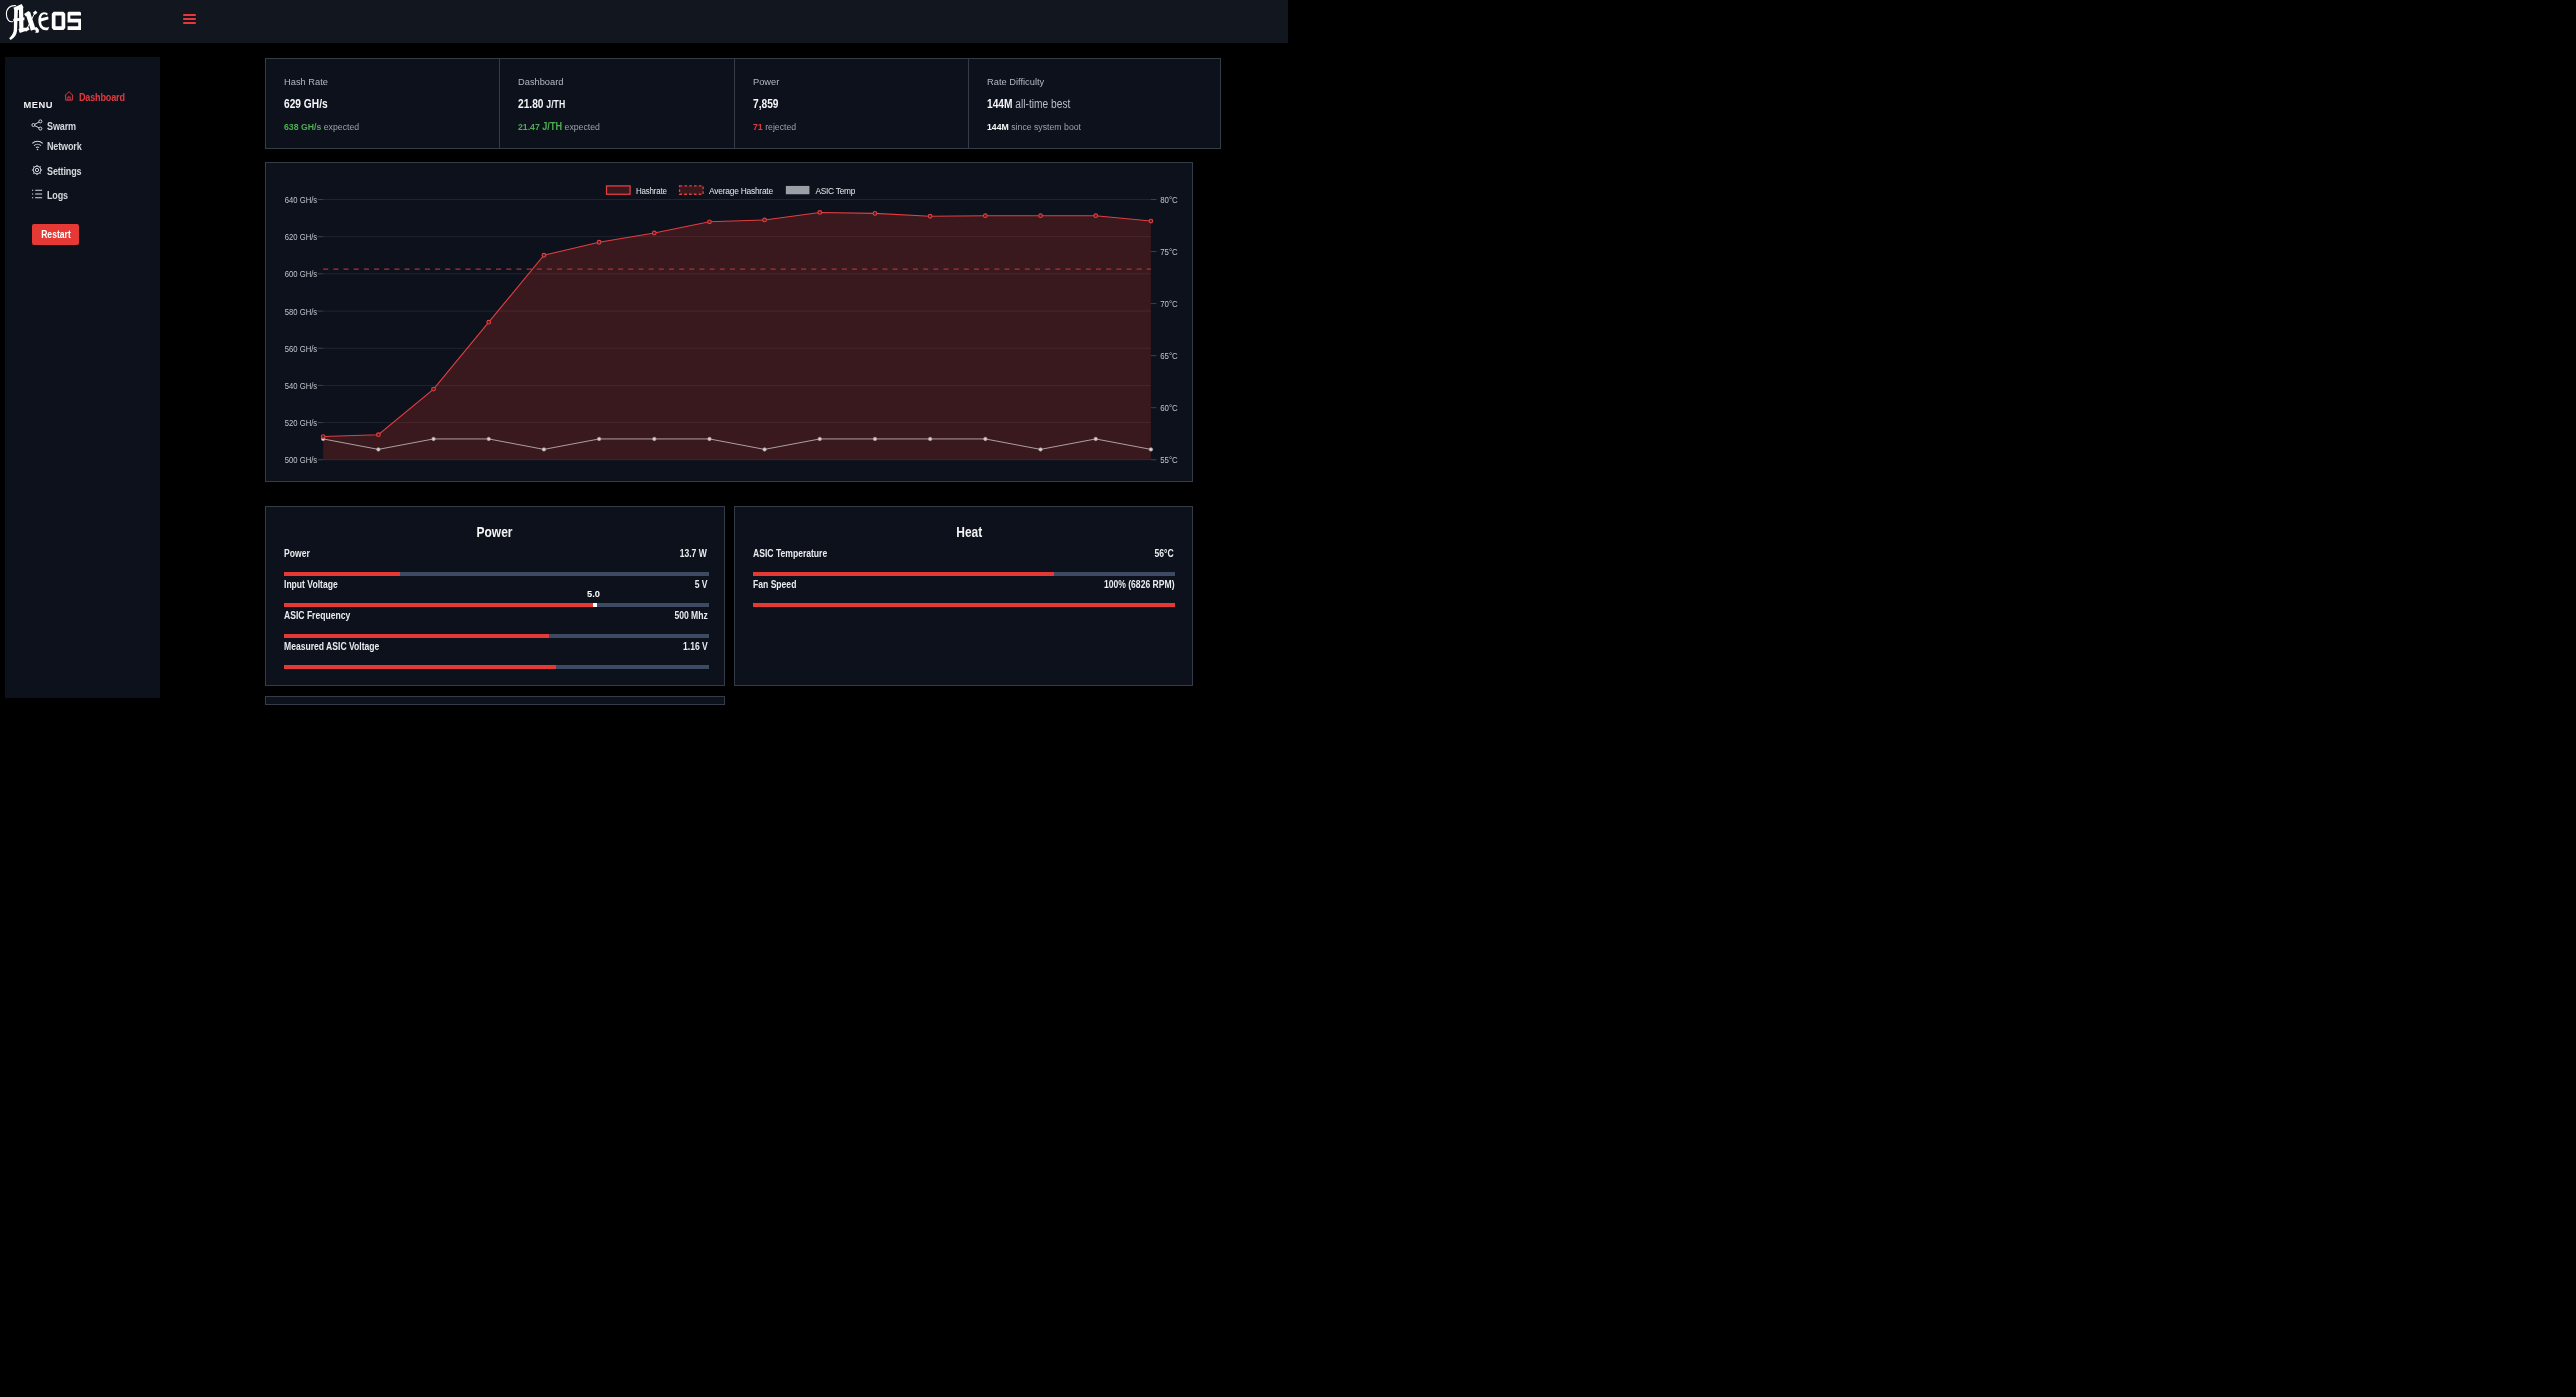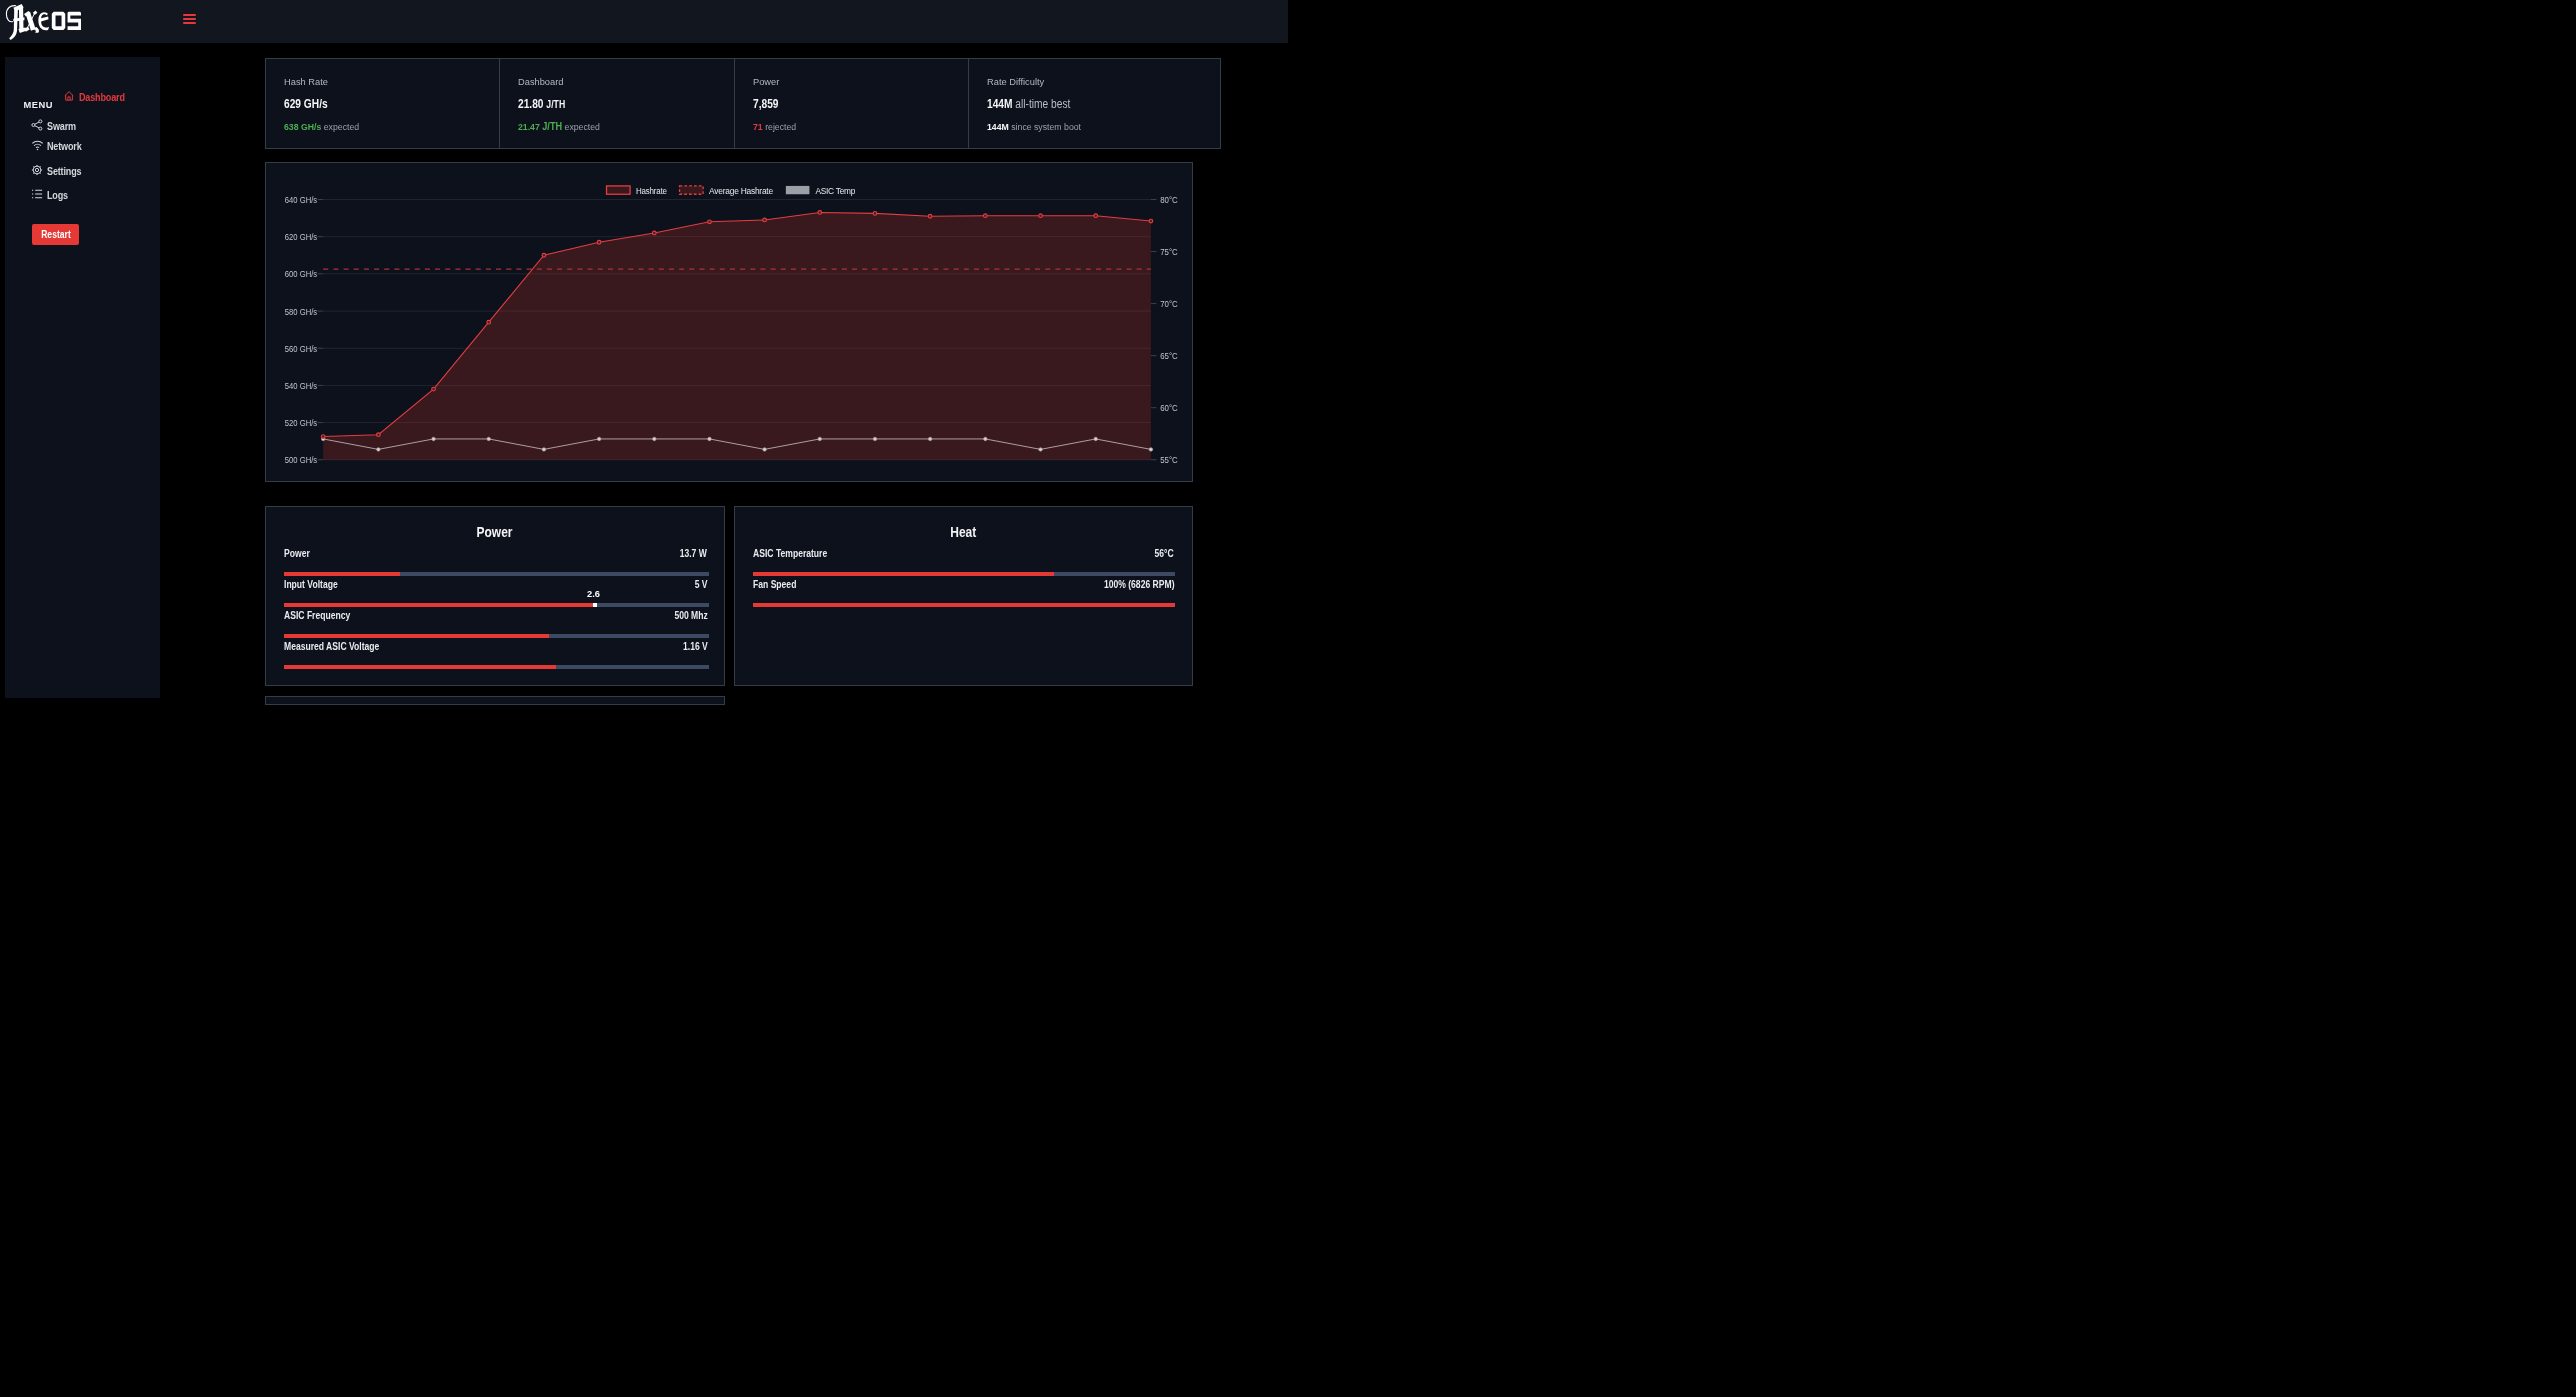--- a/index.html
+++ b/index.html
@@ -233,40 +233,40 @@
 <div id="powercard" class="panel" style="left:265px; top:506px; width:460px; height:180px;">
   <div class="gtitle"><span>Power</span></div>
   <div class="grow-label" style="left:18px; top:40px;">Power</div>
   <div class="grow-value" style="right:16.7px; top:40px;">13.7 W</div>
   <div class="bar" style="left:18px; top:65px; width:425px;">
       <div class="fill" style="width:27.3%"></div>
     </div>
 
   <div class="grow-label" style="left:18px; top:71px;">Input Voltage</div>
   <div class="grow-value" style="right:16.7px; top:71px;">5 V</div>
-  <div style="position:absolute; left:315px; top:82px; width:25px; text-align:center; font-size:9.3px; font-weight:bold; color:#fff;">2.6</div>
+  <div style="position:absolute; left:315px; top:82px; width:25px; text-align:center; font-size:9.3px; font-weight:bold; color:#fff;">5.0</div>
   <div class="bar" style="left:18px; top:96px; width:425px;">
     <div class="fill" style="width:72.6%"></div>
     <div class="tick" style="left:72.6%; width:4.6px;"></div>
   </div>
 
   <div class="grow-label" style="left:18px; top:102px;">ASIC Frequency</div>
   <div class="grow-value" style="right:16.7px; top:102px;">500 Mhz</div>
   <div class="bar" style="left:18px; top:127px; width:425px;">
       <div class="fill" style="width:62.3%"></div>
     </div>
 
   <div class="grow-label" style="left:18px; top:133px;">Measured ASIC Voltage</div>
   <div class="grow-value" style="right:16.7px; top:133px;">1.16 V</div>
   <div class="bar" style="left:18px; top:158px; width:425px;">
       <div class="fill" style="width:64%"></div>
     </div>
 </div>
 
-<div id="heatcard" class="panel" style="left:734px; top:506px; width:459px; height:180px;">
+<div id="heatcard" class="panel" style="left:734px; top:506px; width:459px; height:180px;padding-left:6px;">
   <div class="gtitle"><span>Heat</span></div>
   <div class="grow-label" style="left:18px; top:40px;">ASIC Temperature</div>
   <div class="grow-value" style="right:18px; top:40px;">56°C</div>
   <div class="bar" style="left:18px; top:65px; width:422px;">
       <div class="fill" style="width:71.4%"></div>
     </div>
   <div class="grow-label" style="left:18px; top:71px;">Fan Speed</div>
   <div class="grow-value" style="right:18px; top:71px;">100% (6826 RPM)</div>
   <div class="bar" style="left:18px; top:96px; width:422px;">
       <div class="fill" style="width:100%"></div>

